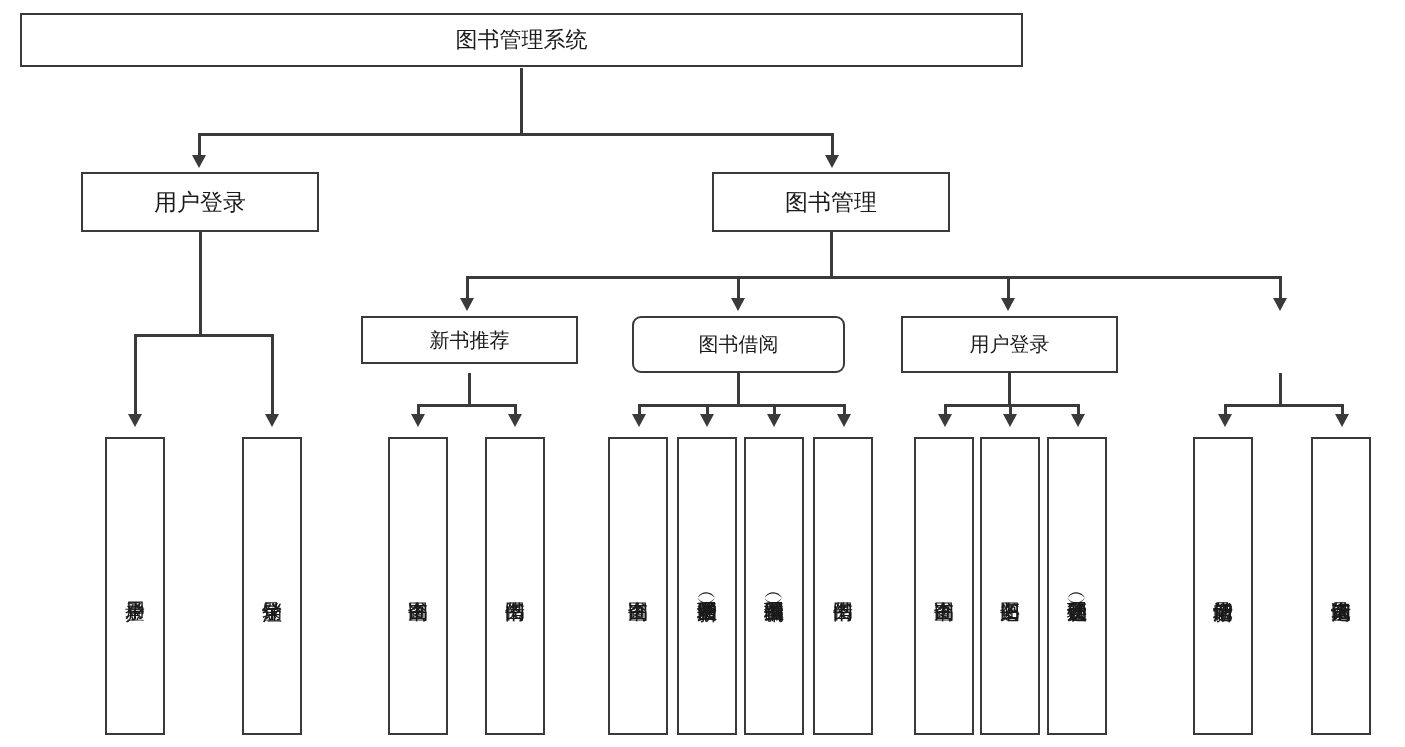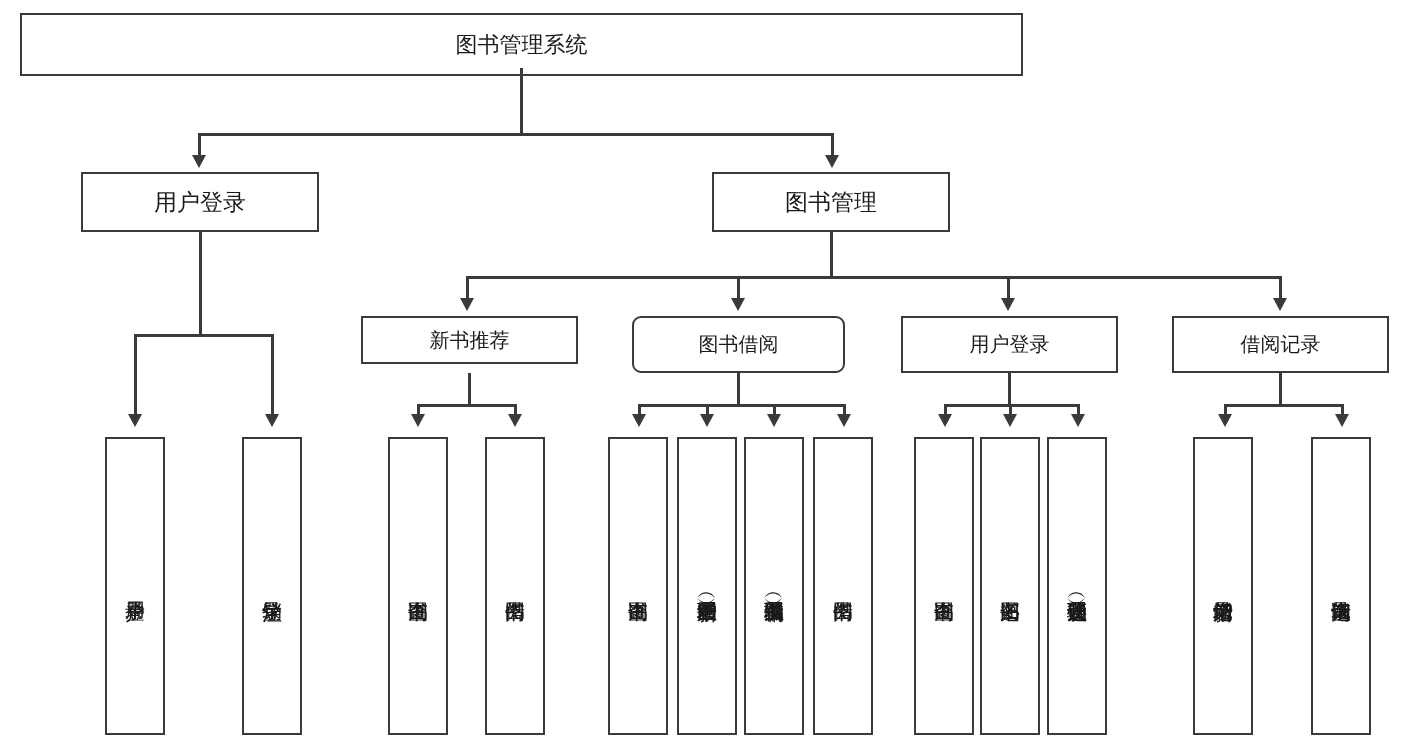--- a/index.html
+++ b/index.html
@@ -31,21 +31,21 @@
          border-top:13px solid #3a3a3a;}
 
   .watermark{position:absolute;right:8px;bottom:6px;font-size:17px;color:#b9b9b9;
              letter-spacing:0.5px;white-space:nowrap;pointer-events:none;}
 </style>
 </head>
 <body>
 
 <div id="canvas">
 
-  <div class="node root" style="left:20px;top:13px;width:1003px;height:63px;">
+  <div class="node root" style="left:20px;top:13px;width:1003px;height:54px;">
     <span>图书管理系统</span>
   </div>
 
   <div class="edge v" style="left:520px;top:68px;height:67px;"></div>
 
   <div class="edge h" style="left:198px;top:133px;width:634px;"></div>
 
   <div class="edge v" style="left:198px;top:133px;height:25px;"></div>
   <div class="arrow" style="left:192px;top:155px;"></div>
   <div class="edge v" style="left:831px;top:133px;height:25px;"></div>
@@ -89,23 +89,20 @@
   <div class="arrow" style="left:1273px;top:298px;"></div>
 
   <div class="node lvl2" style="left:361px;top:316px;width:217px;height:48px;">
     <span>新书推荐</span>
   </div>
   <div class="node lvl2" style="left:632px;top:316px;width:213px;height:57px;border-radius:9px;">
     <span>图书借阅</span>
   </div>
   <div class="node lvl2" style="left:901px;top:316px;width:217px;height:57px;">
     <span>用户登录</span>
-  </div>
-  <div class="node lvl2" style="left:1172px;top:316px;width:217px;height:57px;">
-    <span>借阅记录</span>
   </div>
 
   <div class="edge v" style="left:468px;top:373px;height:33px;"></div>
   <div class="edge h" style="left:417px;top:404px;width:98px;"></div>
   <div class="edge v" style="left:417px;top:404px;height:12px;"></div>
   <div class="arrow" style="left:411px;top:414px;"></div>
   <div class="edge v" style="left:514px;top:404px;height:12px;"></div>
   <div class="arrow" style="left:508px;top:414px;"></div>
 
   <div class="node leaf" style="left:388px;top:437px;width:60px;height:298px;">

